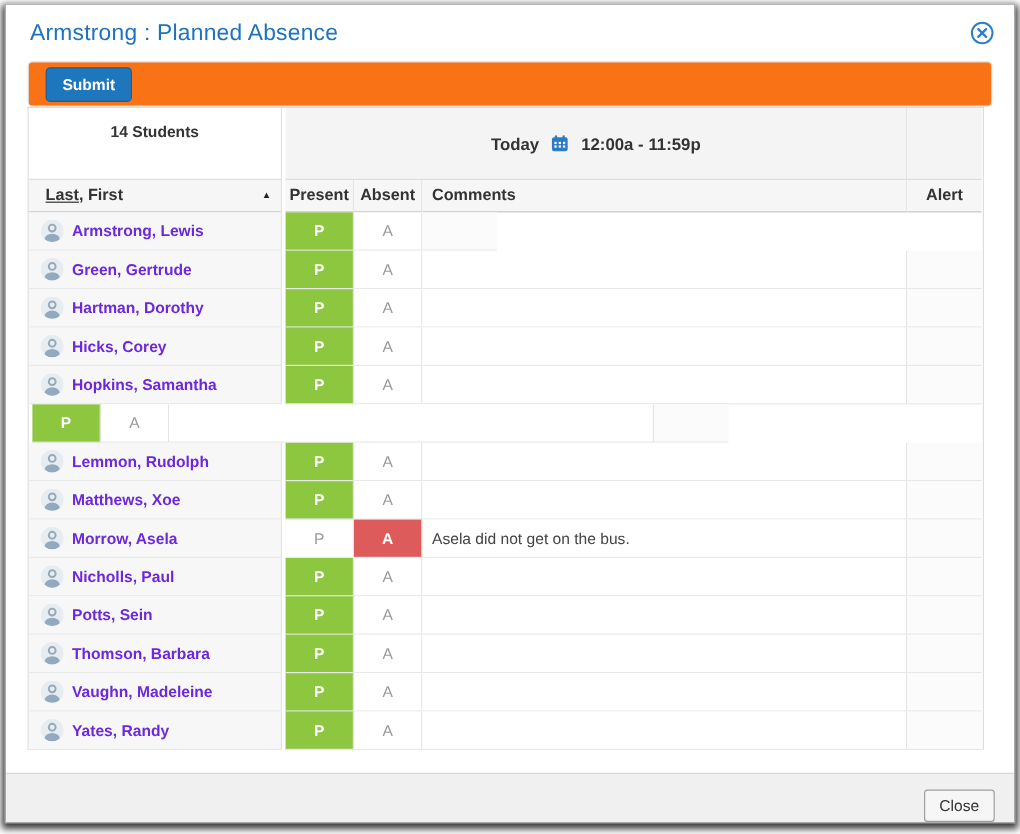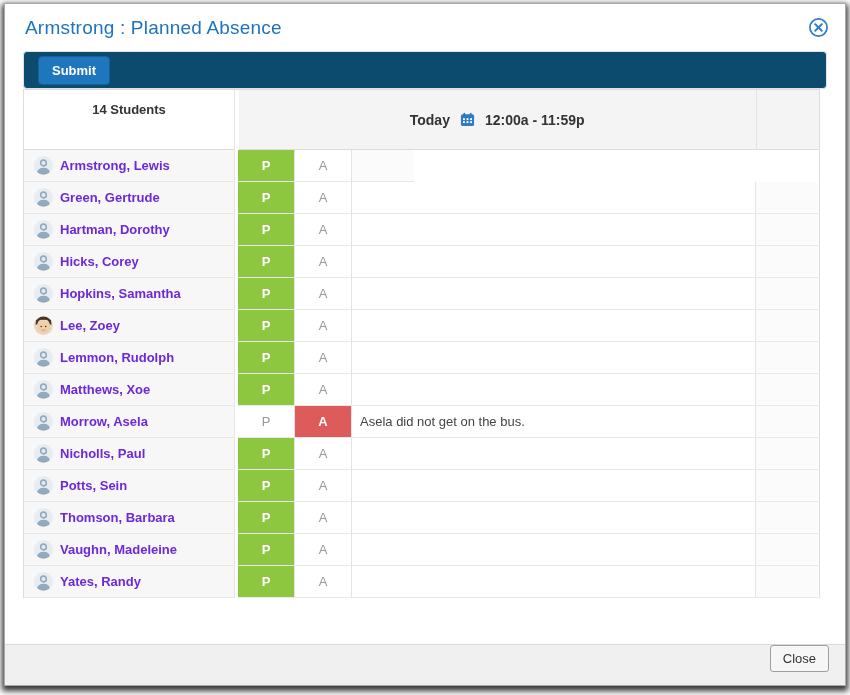--- a/index.html
+++ b/index.html
@@ -11,39 +11,39 @@
     display:flex;flex-direction:column;overflow:hidden;}
 
   
   .modal-header{position:relative;padding:13px 18px 8px 20px;}
   .modal-title{margin:0;font-size:19px;font-weight:400;color:#1d73be;letter-spacing:.2px;}
   .close-x{position:absolute;right:16px;top:13px;width:21px;height:21px;cursor:pointer;display:block;}
 
   
   .modal-body{flex:1;padding:0 18px;}
 
-  .toolbar{margin-top:4px;height:38px;background:#0c4a6e;border:1px solid #e2e2e2;
+  .toolbar{margin-top:4px;height:38px;background:#f97316;border:1px solid #e2e2e2;
     border-radius:4px;display:flex;align-items:center;padding-left:14px;}
   .submit-btn{background:#1e76bd;border:1px solid #1760a0;color:#fff;font-weight:700;
     font-size:13px;padding:6px 13px;border-radius:4px;cursor:pointer;
     font-family:"Liberation Sans", sans-serif;}
 
   
   .attendance-table{width:797px;border-left:1px solid #ddd;border-right:1px solid #ddd;border-top:1px solid #ddd;}
   .tr{display:flex;}
   .cell{border-right:1px solid #e4e4e4;}
   .name-col{width:211px;}
   .gap-col{width:3px;background:#fff;border:none;}
   .present-col{width:57px;}
   .absent-col{width:57px;}
   .comments-col{width:404px;}
   .alert-col{width:62px;border-right:none;}
 
   
-  .thead1{height:60px;justify-content:space-between;}
+  .thead1{height:60px;}
   .thead1 .cell{border-bottom:1px solid #ddd;}
   .count-cell{background:#fff;text-align:center;padding-top:12px;font-size:13px;font-weight:700;color:#333;}
   .date-cell{background:#f4f4f4;display:flex;align-items:center;justify-content:center;gap:10px;
     font-size:14px;font-weight:700;color:#333;}
   .alert-top-cell{background:#f4f4f4;}
 
   
   .thead2{height:27px;}
   .thead2 .cell{background:#f6f6f6;border-bottom:1px solid #c9c9c9;font-size:13.5px;
     font-weight:700;color:#333;line-height:26px;}
@@ -63,21 +63,21 @@
   .status-cell{text-align:center;line-height:31px;font-size:13px;cursor:pointer;}
   .st-on-p{background:#8dc63f;color:#fff;font-weight:700;}
   .st-on-a{background:#dd5b5b;color:#fff;font-weight:700;}
   .st-off{background:#fff;color:#999;font-weight:400;}
   .comment-cell{background:#fff;font-size:13px;color:#444;line-height:31px;padding:0 8px;
     white-space:nowrap;overflow:hidden;cursor:text;}
   .alert-cell{background:#fbfbfb;}
 
   
   .modal-footer{height:41px;background:#f0f0f0;border-top:1px solid #d8d8d8;
-    display:flex;justify-content:flex-end;align-items:flex-start;padding-right:16px;}
+    display:flex;justify-content:flex-end;align-items:flex-end;padding-right:16px;}
   .close-btn{background:#f6f6f6;border:1px solid #9e9e9e;border-radius:3px;color:#333;
     font-size:13px;padding:5px 12px;cursor:pointer;font-family:"Liberation Sans", sans-serif;}
 </style>
 </head>
 <body>
 
 <div class="modal">
 
   <div class="modal-header">
     <h1 class="modal-title">Armstrong : Planned Absence</h1>
@@ -115,20 +115,31 @@
                   <rect x="7" y="9.8" width="2" height="2"></rect>
                   <rect x="10.8" y="9.8" width="2" height="2"></rect>
               </g>
             </svg>
           </span>
           <span>12:00a - 11:59p</span>
         </div>
         <div class="cell alert-col alert-top-cell"></div>
       </div>
 
+      <div class="tr thead2">
+        <div class="cell name-col name-sort">
+          <span><u>Last</u><span>, First</span></span>
+          <span class="sort-arrow">▲</span>
+        </div>
+        <div class="gap-col"></div>
+        <div class="cell present-col th-center">Present</div>
+        <div class="cell absent-col th-center">Absent</div>
+        <div class="cell comments-col th-comments">Comments</div>
+        <div class="cell alert-col th-center">Alert</div>
+      </div>
 
       <div id="rows">
           <div class="tr trow">
             <div class="cell name-col name-cell">
               <span style="display: inline-flex;">
                 <svg width="19" height="19" viewBox="0 0 20 20">
                   <circle cx="10" cy="10" r="10" fill="#e7ecf1"></circle>
                   <circle cx="10" cy="7.4" r="3" fill="none" stroke="#93a9bd" stroke-width="1.7"></circle>
                   <path d="M3.4 17.2 a6.6 4.8 0 0 1 13.2 0 a10 10 0 0 1 -13.2 0 z" fill="#93a9bd"></path>
                 </svg>
@@ -202,41 +213,20 @@
               </span>
               <span>Hopkins, Samantha</span>
             </div>
             <div class="gap-col"></div>
             <div class="cell present-col status-cell st-on-p">P</div>
             <div class="cell absent-col status-cell st-off">A</div>
             <div class="cell comments-col comment-cell"></div>
             <div class="cell alert-col alert-cell"></div>
           </div>
           <div class="tr trow">
-            <div class="cell name-col name-cell">
-              <span style="display: inline-flex;">
-                <svg width="19" height="19" viewBox="0 0 20 20">
-                  <defs>
-                    <clipPath id="pc">
-                      <circle cx="10" cy="10" r="10"></circle>
-                    </clipPath>
-                  </defs>
-                  <g clip-path="url(#pc)">
-                    <rect width="20" height="20" fill="#e8d7c3"></rect>
-                    <circle cx="10" cy="11.5" r="6.6" fill="#f3cda4"></circle>
-                    <path d="M1.5 9 a8.5 8.5 0 0 1 17 0 l-1.8 0 a6.8 6.8 0 0 0 -13.4 0 z" fill="#4a3527"></path>
-                    <path d="M2 4 h16 v4 a8 6 0 0 0 -16 0 z" fill="#4a3527"></path>
-                    <circle cx="7.6" cy="11" r="0.8" fill="#3c2e22"></circle>
-                    <circle cx="12.4" cy="11" r="0.8" fill="#3c2e22"></circle>
-                    <path d="M8.2 14.6 q1.8 1.2 3.6 0" stroke="#b5805a" stroke-width="0.7" fill="none"></path>
-                  </g>
-                </svg>
-              </span>
-              <span>Lee, Zoey</span>
-            </div>
             <div class="gap-col"></div>
             <div class="cell present-col status-cell st-on-p">P</div>
             <div class="cell absent-col status-cell st-off">A</div>
             <div class="cell comments-col comment-cell"></div>
             <div class="cell alert-col alert-cell"></div>
           </div>
           <div class="tr trow">
             <div class="cell name-col name-cell">
               <span style="display: inline-flex;">
                 <svg width="19" height="19" viewBox="0 0 20 20">

